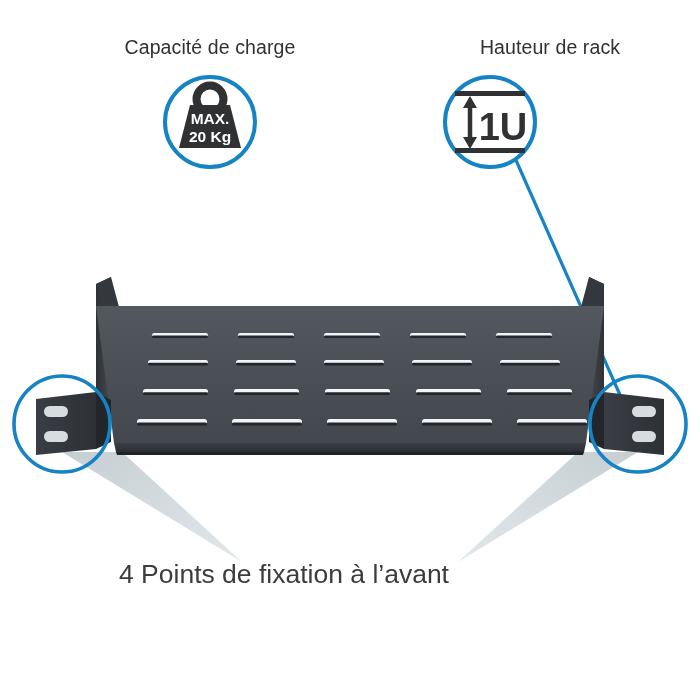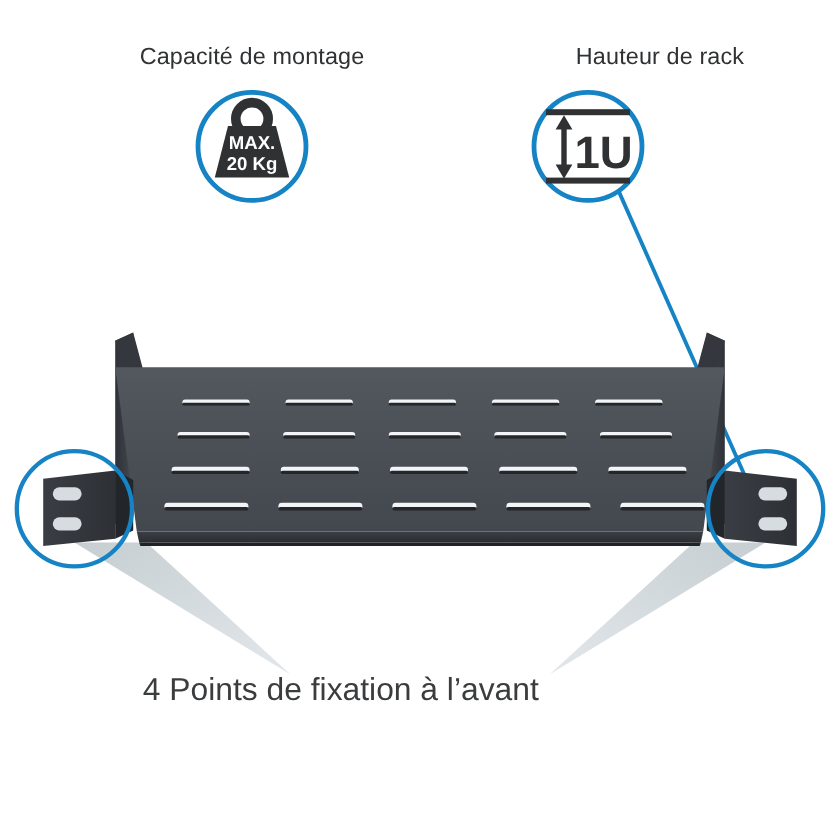--- a/index.html
+++ b/index.html
@@ -230,21 +230,21 @@
         <rect x="455" y="148" width="70" height="5" fill="#2f3133"></rect>
 
         <line x1="470" y1="102" x2="470" y2="143" stroke="#2f3133" stroke-width="4.5"></line>
         <path d="M 470,96 L 477,108 L 463,108 Z" fill="#2f3133"></path>
         <path d="M 470,149 L 477,137 L 463,137 Z" fill="#2f3133"></path>
         <text x="503" y="140" text-anchor="middle" fill="#2f3133" font-family="Liberation Sans, sans-serif" font-size="38" font-weight="700">1U</text>
       </g>
     </g>
   </svg>
 
-  <div class="label" id="heading-load">Capacité de montage</div>
+  <div class="label" id="heading-load">Capacité de charge</div>
 
   <div class="label" id="heading-height">Hauteur de rack</div>
 
   <div id="caption">
     <span class="cap-line">4 Points de fixation à l’avant</span>
   </div>
 
 </div>
 
 </body></html>

